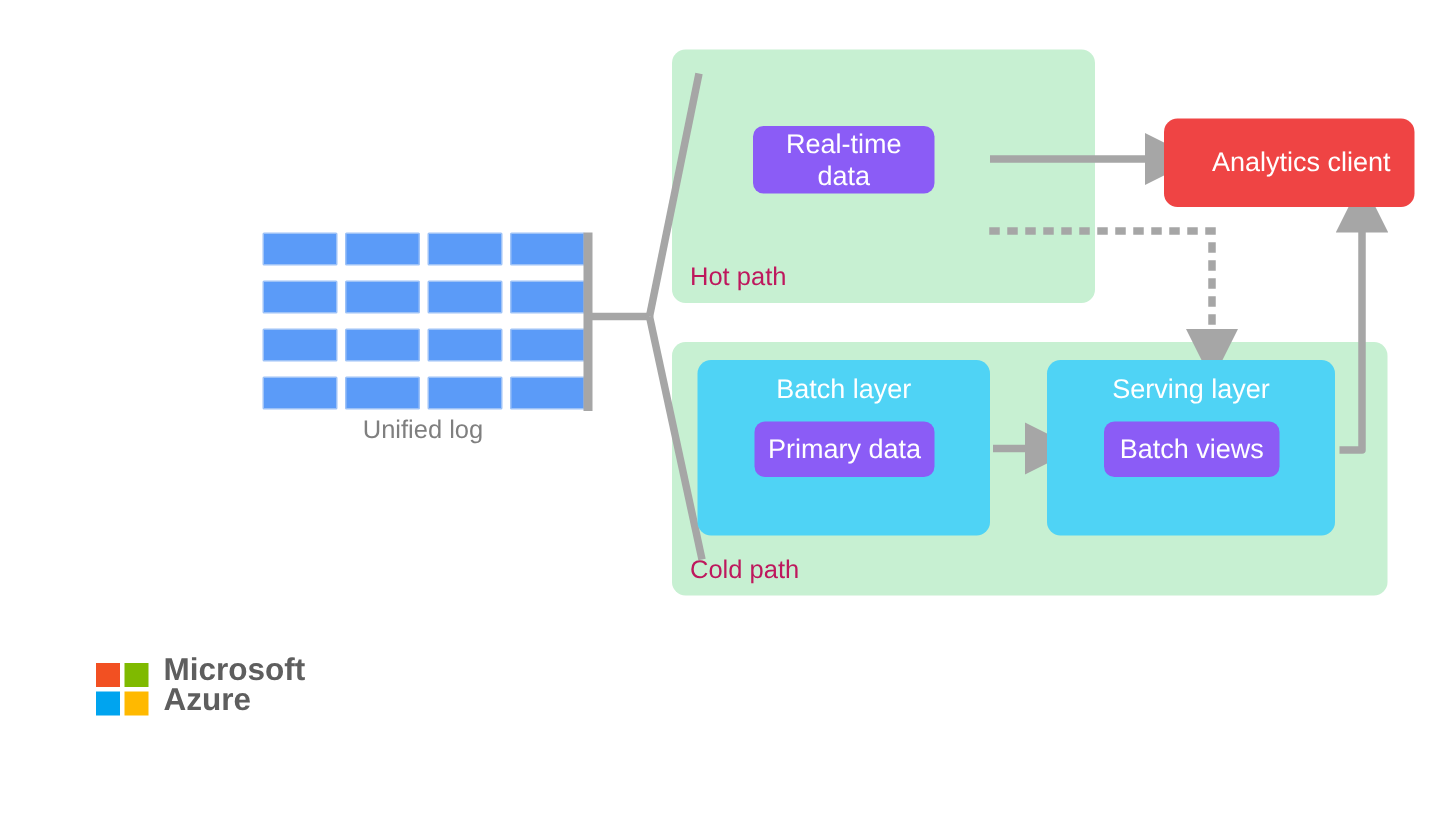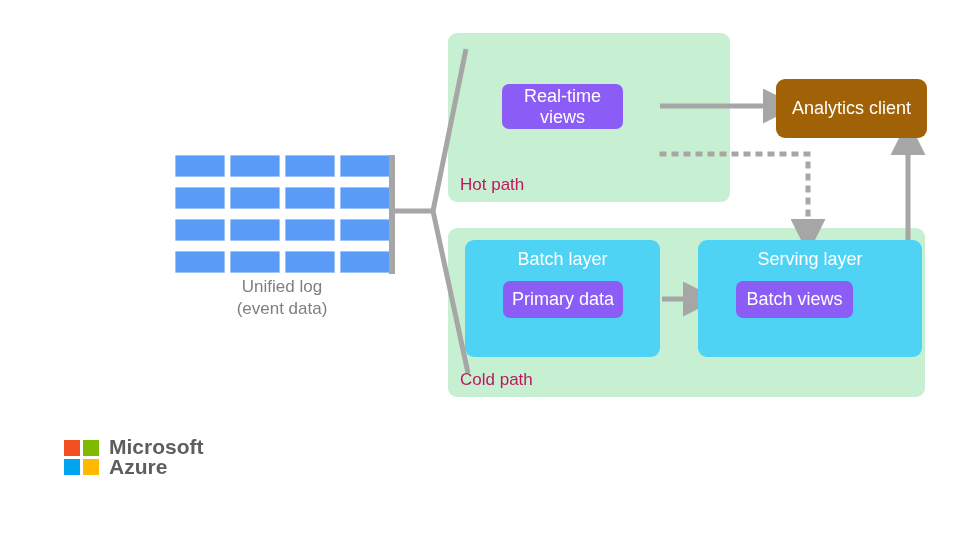--- a/index.html
+++ b/index.html
@@ -101,21 +101,20 @@
     left: 465px;
     top: 240px;
     width: 195px;
     height: 117px;
   }
   #serving-layer-box {
     left: 698px;
     top: 240px;
     width: 192px;
     height: 117px;
-    padding-left: 32px;
   }
   .layer-title {
     position: absolute;
     left: 0;
     right: 0;
     text-align: center;
     color: #ffffff;
     font-size: 18px;
     line-height: 22px;
   }
@@ -155,36 +154,37 @@
     height: 37px;
   }
 
   
   #analytics-client-box {
     position: absolute;
     left: 776px;
     top: 79px;
     width: 151px;
     height: 59px;
-    background: #a16207;
+    background: #ef4444;
     border-radius: 9px;
     color: #ffffff;
     font-size: 18px;
     display: flex;
     align-items: center;
     justify-content: center;
+    padding-left: 16px;
   }
 
   
   #azure-logo {
     position: absolute;
     left: 64px;
     top: 437px;
     display: flex;
-    align-items: center;
+    align-items: flex-end;
   }
   #ms-squares {
     display: grid;
     grid-template-columns: 16px 16px;
     grid-template-rows: 16px 16px;
     gap: 3px;
   }
   .ms-sq { width: 16px; height: 16px; }
   #azure-wordmark {
     margin-left: 10px;
@@ -216,21 +216,20 @@
     <div class="log-cell"></div>
     <div class="log-cell"></div>
     <div class="log-cell"></div>
     <div class="log-cell"></div>
     <div class="log-cell"></div>
     <div class="log-cell"></div>
     <div class="log-cell"></div>
   </div>
   <div id="log-caption">
     <div>Unified log</div>
-    <div>(event data)</div>
   </div>
 
   <svg id="connectors" viewBox="0 0 958 542" width="958" height="542" xmlns="http://www.w3.org/2000/svg">
     <defs>
       <marker id="arrow-solid" markerWidth="7" markerHeight="7" refX="1" refY="3.5" orient="auto" markerUnits="strokeWidth">
         <path d="M0,0 L7,3.5 L0,7 z" fill="#A6A6A6"></path>
       </marker>
       <marker id="arrow-dotted" markerWidth="7" markerHeight="7" refX="1" refY="3.5" orient="auto" markerUnits="strokeWidth">
         <path d="M0,0 L7,3.5 L0,7 z" fill="#A6A6A6"></path>
       </marker>
@@ -248,21 +247,21 @@
     <path d="M662,154 L808,154 L808,224" stroke="#A6A6A6" stroke-width="5" fill="none" stroke-dasharray="2 10" stroke-linecap="square" marker-end="url(#arrow-dotted)"></path>
 
     <path d="M662,299 L688,299" stroke="#A6A6A6" stroke-width="5" fill="none" marker-end="url(#arrow-solid)"></path>
 
     <path d="M893,300 L908,300 L908,150" stroke="#A6A6A6" stroke-width="5" fill="none" stroke-linejoin="round" marker-end="url(#arrow-solid)"></path>
   </svg>
 
   <div class="inner-box" id="realtime-views-box">
     <div>
       <div>Real-time</div>
-      <div>views</div>
+      <div>data</div>
     </div>
   </div>
   <div class="path-label" id="hot-path-label">Hot path</div>
 
   <div class="layer-box" id="batch-layer-box">
     <div class="layer-title" id="batch-layer-title">Batch layer</div>
   </div>
   <div class="inner-box" id="primary-data-box">
     <span>Primary data</span>
   </div>

